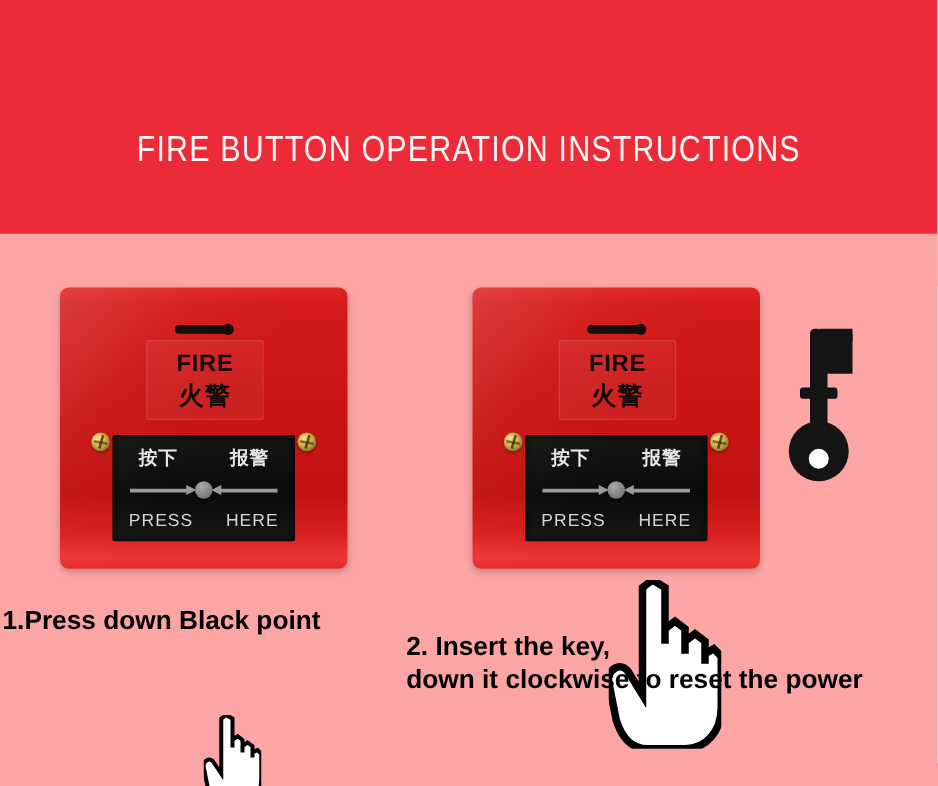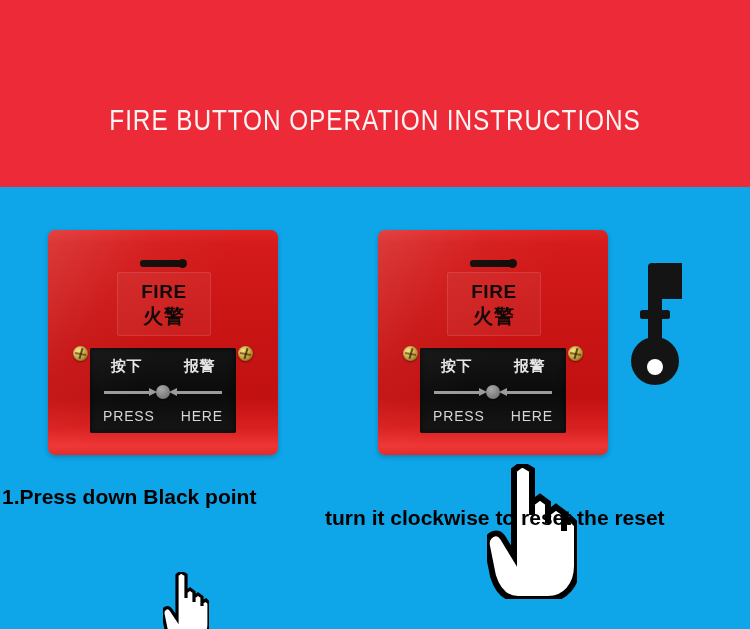--- a/index.html
+++ b/index.html
@@ -38,21 +38,21 @@
     transform-origin: 50% 50%;
     white-space: nowrap;
   }
 
   
   .stage {
     position: absolute;
     left: 0; top: 187px;
     width: 750px;
     height: 442px;
-    background: #0ea5e9;
+    background: #fca5a5;
   }
 
   
   .device {
     position: absolute;
     width: 230px;
     height: 225px;
     border-radius: 7px;
     background:
       linear-gradient(180deg,
@@ -378,16 +378,17 @@
     <rect x="10" y="53" width="30" height="9" rx="2.5" fill="#141414"></rect>
 
     <rect x="18" y="6" width="10" height="24" rx="4" fill="#141414"></rect>
     <rect x="26" y="10" width="26" height="32" fill="#141414"></rect>
     <rect x="26" y="6" width="26" height="10" fill="#141414"></rect>
   </svg>
 
   <div class="caption caption-1">1.Press down Black point</div>
 
   <div class="caption caption-2">
-    <span class="line2">turn it clockwise to reset the reset</span>
+    <span>2. Insert the key,</span>
+    <span class="line2">down it clockwise to reset the power</span>
   </div>
 
 </div>
 
 </body></html>

